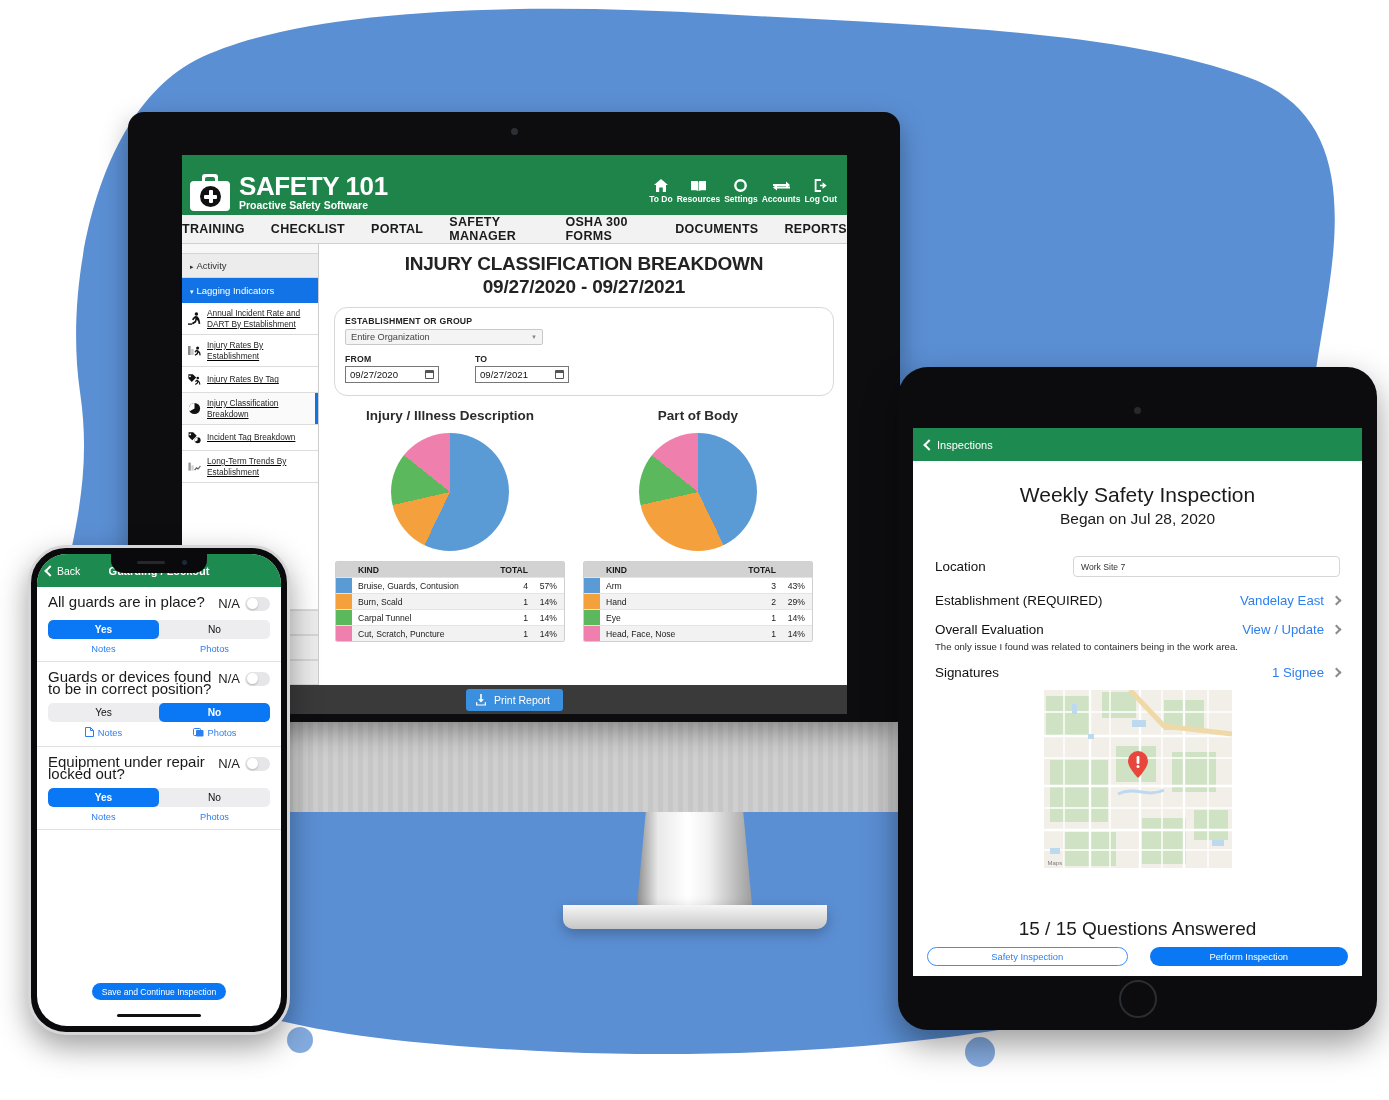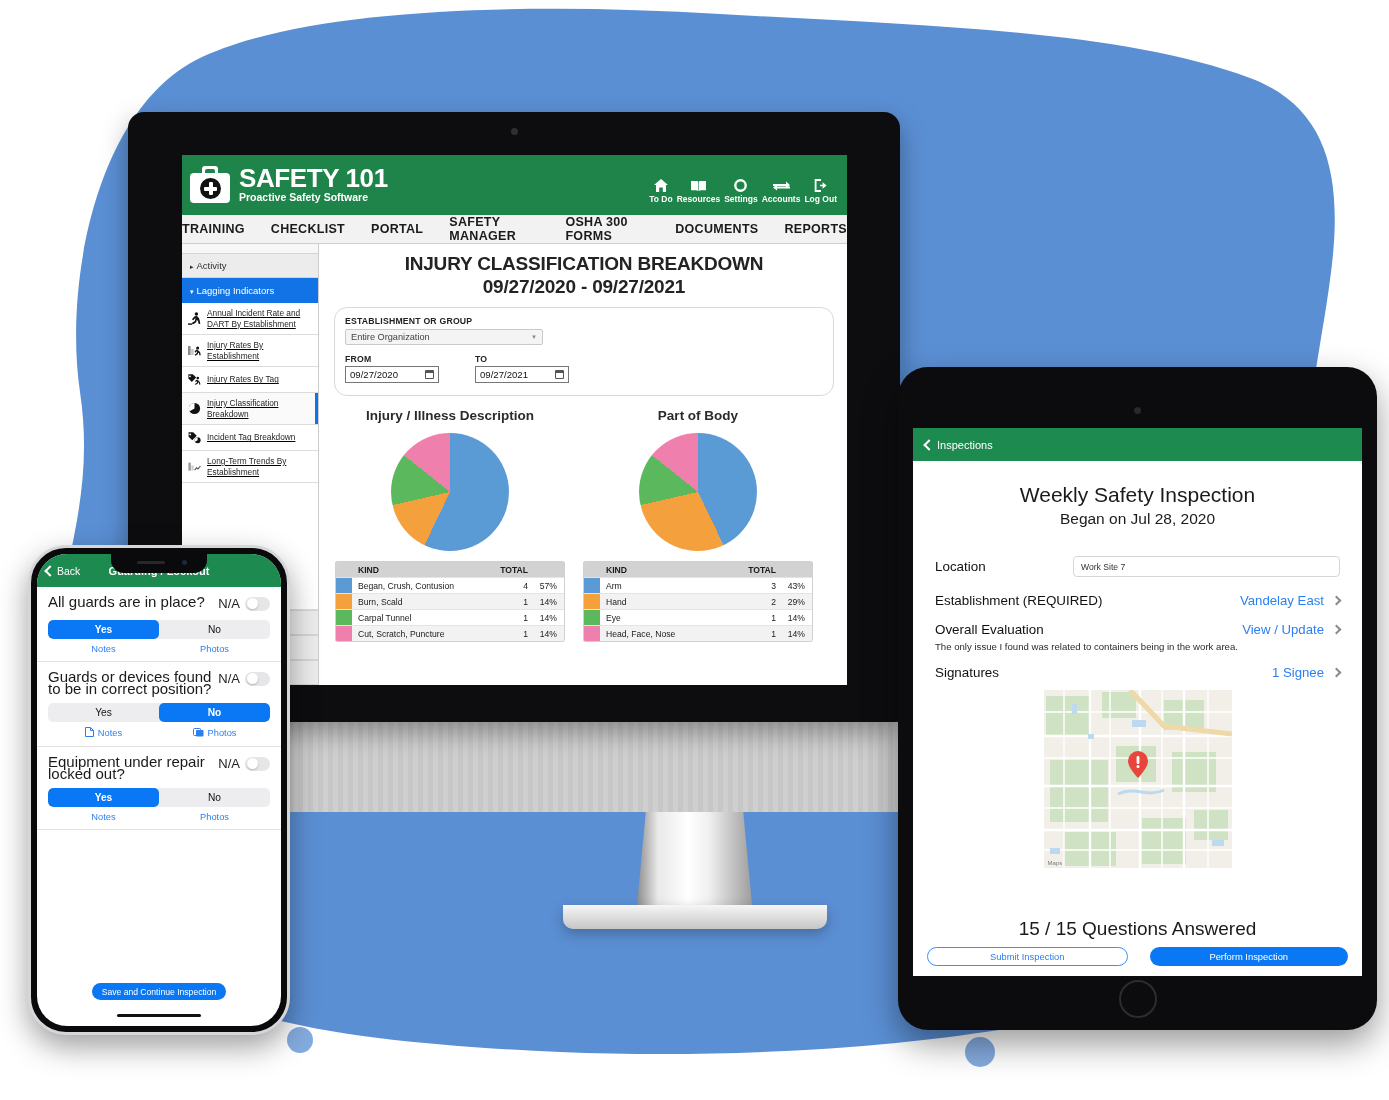--- a/index.html
+++ b/index.html
@@ -22,21 +22,21 @@
     background: #0d0d0f;
     border-radius: 16px 16px 4px 4px;
     box-shadow: 0 10px 26px rgba(0,0,0,.34);
   }
   .cam { position: absolute; left: 50%; top: 16px; width: 7px; height: 7px; margin-left: -3.5px;
          border-radius: 50%; background: #2c2f33; }
   .screen { position: absolute; left: 54px; top: 43px; width: 665px; height: 530px; background: #fff; overflow: hidden; }
 
   
   .d-header { height: 60px; background: #1e8449; position: relative; }
-  .logo-wrap { position: absolute; left: 8px; top: 10px; display: flex; align-items: center; gap: 9px; }
+  .logo-wrap { position: absolute; left: 8px; top: 18px; display: flex; align-items: center; gap: 9px; }
   .kit { width: 40px; height: 37px; position: relative; }
   .kit-body { position: absolute; left: 0; top: 7px; width: 40px; height: 30px; background: #fff; border-radius: 4px; }
   .kit-handle { position: absolute; left: 12px; top: 0; width: 16px; height: 10px; background: #fff; border-radius: 3px 3px 0 0; }
   .kit-handle::after { content:""; position:absolute; left:3px; top:3px; width:10px; height:7px; background:#1e8449; border-radius:2px;}
   .kit-circle { position: absolute; left: 10px; top: 12px; width: 21px; height: 21px; background: #111; border-radius: 50%; }
   .kit-circle::before, .kit-circle::after { content:""; position:absolute; background:#fff; }
   .kit-circle::before { left: 8.5px; top: 4px; width: 4px; height: 13px; border-radius:1px; }
   .kit-circle::after { left: 4px; top: 8.5px; width: 13px; height: 4px; border-radius:1px; }
   .brand-t { color:#fff; font-size: 26px; font-weight: 800; letter-spacing: -0.4px; line-height: 26px; font-family:"Liberation Sans",sans-serif; }
   .brand-s { color:#fff; font-size: 10.5px; font-weight: 700; line-height: 13px; }
@@ -387,21 +387,21 @@
               <div class="pie" id="pie0" style="background: conic-gradient(rgb(91, 155, 213) 0deg, rgb(91, 155, 213) 205.71deg, rgb(244, 160, 60) 205.71deg, rgb(244, 160, 60) 257.14deg, rgb(92, 184, 92) 257.14deg, rgb(92, 184, 92) 308.57deg, rgb(239, 128, 174) 308.57deg, rgb(239, 128, 174) 360deg);"></div>
               <div class="lg">
                 <div class="lg-head">
                   <div class="sw"></div>
                   <div class="c-kind">KIND</div>
                   <div class="c-total">TOTAL</div>
                   <div class="c-pct"></div>
                 </div>
                 <div class="lg-row">
                   <div class="sw" style="background:#5b9bd5"></div>
-                  <div class="c-kind">Began, Crush, Contusion</div>
+                  <div class="c-kind">Bruise, Guards, Contusion</div>
                   <div class="c-total">4</div>
                   <div class="c-pct">57%</div>
                 </div>
                 <div class="lg-row alt">
                   <div class="sw" style="background:#f4a03c"></div>
                   <div class="c-kind">Burn, Scald</div>
                   <div class="c-total">1</div>
                   <div class="c-pct">14%</div>
                 </div>
                 <div class="lg-row">
@@ -453,20 +453,31 @@
                   <div class="c-total">1</div>
                   <div class="c-pct">14%</div>
                 </div>
               </div>
             </div>
           </div>
         </div>
       </div>
     </div>
 
+    <div class="d-toolbar">
+      <div class="print-btn">
+        <span class="dl-ic">
+          <svg width="12" height="12" viewBox="0 0 12 12">
+              <path fill="#fff" d="M5.2 0h1.6v5.2h2.1L6 8.6 3.1 5.2h2.1z"></path>
+              <path fill="#fff" d="M1 8.2h1.3v2.2h7.4V8.2H11V11.6H1z"></path>
+            </svg>
+        </span>
+        <span>Print Report</span>
+      </div>
+    </div>
   </div>
 
   <div class="stand"></div>
   <div class="stand-neck"></div>
   <div class="stand-base"></div>
 
   <div class="tablet">
     <div class="tab-frame"></div>
     <div class="tab-cam"></div>
     <div class="tab-home"></div>
@@ -549,21 +560,21 @@
                 <circle cx="10" cy="15.4" r="1.5" fill="#fff"></circle>
               </svg>
           </div>
           <div class="maps-lbl">Maps</div>
         </div>
       </div>
 
       <div class="tab-foot">
         <div class="qa">15 / 15 Questions Answered</div>
         <div class="btn-row">
-          <div class="btn-o">Submit Inspection</div>
+          <div class="btn-o">Safety Inspection</div>
           <div class="btn-f">Perform Inspection</div>
         </div>
       </div>
     </div>
   </div>
 
   <div class="phone">
     <div class="ph-frame"></div>
     <div class="ph-screen">
       <div class="notch"></div>

